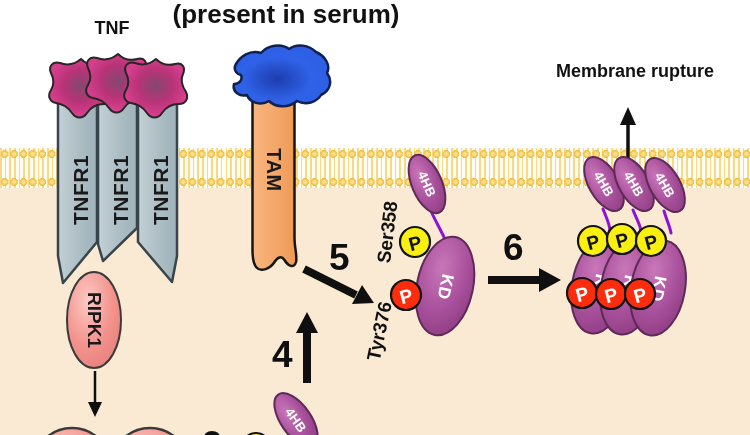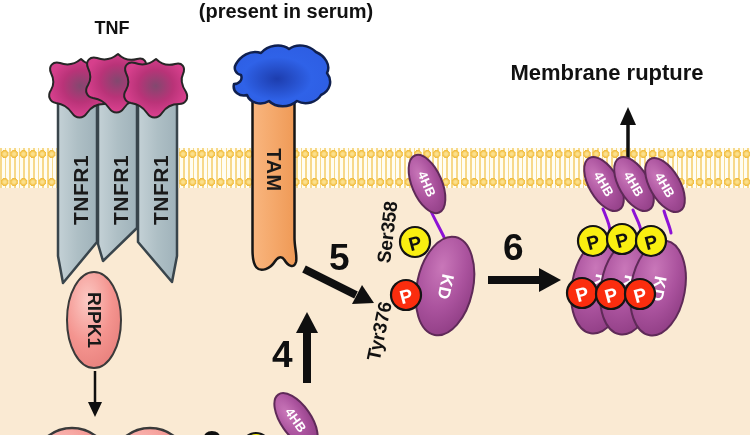--- a/index.html
+++ b/index.html
@@ -18,22 +18,22 @@
   .t-col{font-size:21px;fill:#1a1a1a;letter-spacing:.5px;}
   .t-tam{font-size:20px;fill:#1a1a1a;letter-spacing:.5px;}
   .t-ripk{font-size:19px;fill:#1a1a1a;}
   .t-4hb{font-size:13px;fill:#ffffff;letter-spacing:.3px;}
   .t-kd{font-size:17px;fill:#ffffff;letter-spacing:.5px;}
   .t-p{font-size:19px;}
   .t-site{font-size:19px;fill:#111;}
   .lbl{position:absolute;z-index:3;color:#111;font-weight:bold;text-align:center;line-height:1.04;}
   .h-tnf{left:60px;top:19px;width:104px;font-size:18px;}
   .h-pros{left:158px;top:1px;width:256px;font-size:24px;}
-  .h-pros .sub{font-size:20px;}
-  .h-rupture{left:492px;top:62px;width:230px;font-size:22px;}
+  .h-pros .sub{font-size:26px;}
+  .h-rupture{left:520px;top:62px;width:230px;font-size:18px;}
   .stepnum{position:absolute;z-index:3;color:#0f0f0f;font-weight:bold;font-size:37px;line-height:1;}
   #n4{left:272px;top:336px;}
   #n5{left:329px;top:239px;}
   #n6{left:503px;top:229px;}
   #n3{left:202px;top:427px;font-size:36px;}
 </style>
 </head>
 <body>
 
 <div class="scene">

